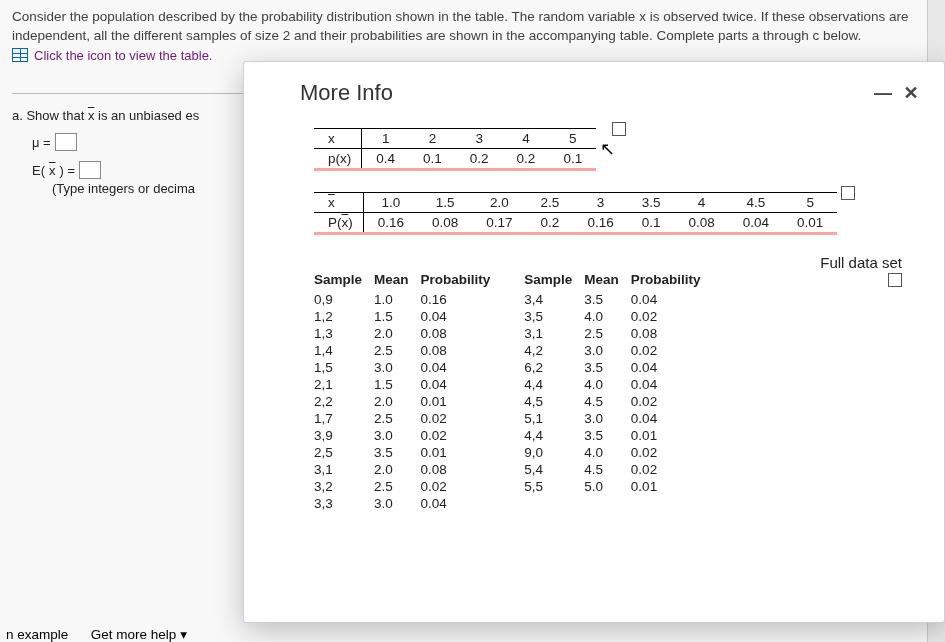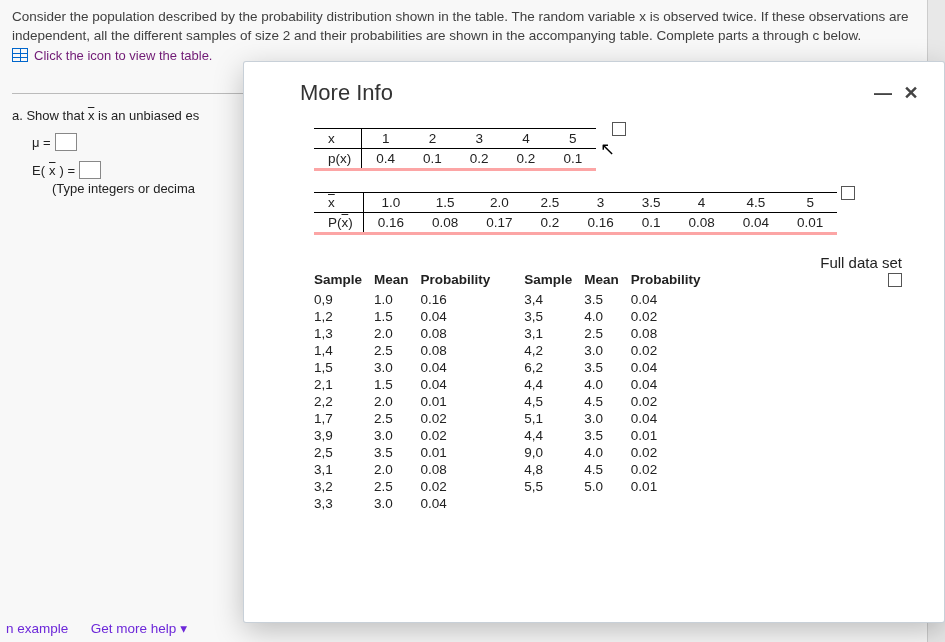--- a/index.html
+++ b/index.html
@@ -132,22 +132,22 @@
     .full-ds { position:absolute; right: 42px; top: 136px; font-size:15px; text-align:right;}
     .full-ds .copy-icon{ display:block; margin-top:4px; margin-left:auto;}
 
     .t3 { margin-top: 32px; }
     .t3 th { text-align:left; font-weight:bold; padding: 2px 12px 4px 0; }
     .t3 td { padding: 1px 12px 1px 0; }
     .t3 .col-gap { width: 22px; }
 
     .footer-link {
       position:absolute;
-      bottom: 6px; left: 6px;
-      color:#6d28d9;
+      bottom: 0; left: 6px;
+      color:#000000;
       font-size:13.5px;
     }
     .right-edge {
       position:absolute;
       right:0; top:0;
       width:18px; height:100%;
       background:#e8e8e8;
       border-left:1px solid #ccc;
     }
     .inc-tab {
@@ -374,21 +374,21 @@
             <td class="col-gap"></td>
             <td>9,0</td>
             <td>4.0</td>
             <td>0.02</td>
           </tr>
           <tr>
             <td>3,1</td>
             <td>2.0</td>
             <td>0.08</td>
             <td class="col-gap"></td>
-            <td>4,8</td>
+            <td>5,4</td>
             <td>4.5</td>
             <td>0.02</td>
           </tr>
           <tr>
             <td>3,2</td>
             <td>2.5</td>
             <td>0.02</td>
             <td class="col-gap"></td>
             <td>5,5</td>
             <td>5.0</td>

